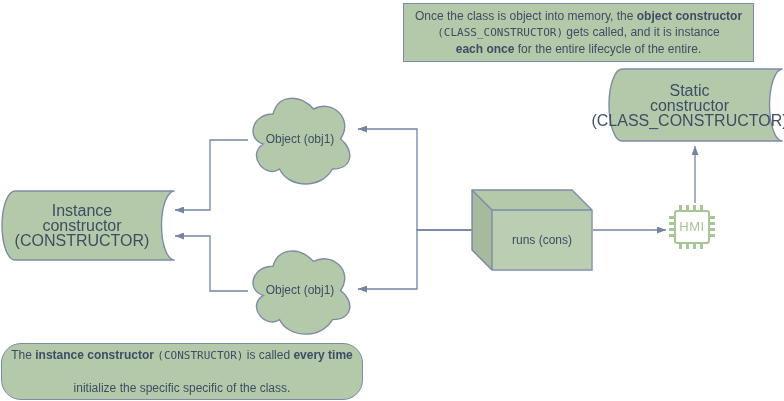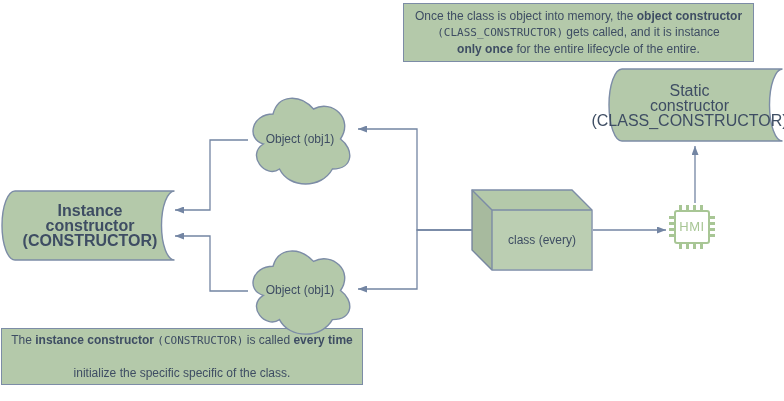--- a/index.html
+++ b/index.html
@@ -61,58 +61,58 @@
     </defs>
     <path class="line" d="M 248 140 L 210 140 L 210 210 L 175 210" marker-end="url(#arrow)"></path>
     <path class="line" d="M 248 291 L 210 291 L 210 236 L 175 236" marker-end="url(#arrow)"></path>
     <path class="line" d="M 472 230 L 417 230 L 417 129 L 358 129" marker-end="url(#arrow)"></path>
     <path class="line" d="M 472 230 L 417 230 L 417 289 L 358 289" marker-end="url(#arrow)"></path>
     <path class="line" d="M 593 230 L 666 230" marker-end="url(#arrow)"></path>
     <path class="line" d="M 695 203 L 695 146" marker-end="url(#arrow)"></path>
   </svg>
 
   <div class="note" style="left:403px;top:3px;width:349px;height:57px;">
-    <div><span>Once the class is object into memory, the </span><span class="bold">object constructor</span><br><span class="mono">(CLASS_CONSTRUCTOR)</span><span> gets called, and it is instance</span><br><span class="bold">only once</span><span> for the entire lifecycle of the entire.</span></div>
+    <div><span>Once the class is object into memory, the </span><span class="bold">object constructor</span><br><span class="mono">(CLASS_CONSTRUCTOR)</span><span> gets called, and it is instance</span><br><span class="bold">each once</span><span> for the entire lifecycle of the entire.</span></div>
   </div>
 
-  <div class="note" style="left:1px;top:328px;width:360px;height:55px;">
+  <div class="note" style="left:1px;top:343px;width:360px;height:55px;border-radius:20px;">
     <div><span>The </span><span class="bold">instance constructor</span><span> </span><span class="mono">(CONSTRUCTOR)</span><span> is called </span><span class="bold">every time</span><br><br><span>initialize the specific specific of the class.</span></div>
   </div>
 
   <svg class="abs" style="left:609px;top:68px;" width="175" height="74" viewBox="0 0 175 74">
     <path class="shape-fill" d="M 13 1 H 173.5 A 13 36 0 0 0 173.5 73 H 13 A 13 36 0 0 1 13 1 Z"></path>
   </svg>
   <div class="shape-label" style="left:609px;top:68px;width:175px;height:74px;padding-right:14px;box-sizing:border-box;">Static
 constructor
 (CLASS_CONSTRUCTOR)</div>
 
   <svg class="abs" style="left:2px;top:190px;" width="174" height="71" viewBox="0 0 174 71">
     <path class="shape-fill" d="M 13 1 H 172.5 A 13 34.5 0 0 0 172.5 70 H 13 A 13 34.5 0 0 1 13 1 Z"></path>
   </svg>
-  <div class="shape-label" style="left:10px;top:190px;width:174px;height:71px;padding-right:14px;box-sizing:border-box;font-weight:bold;">Instance
+  <div class="shape-label" style="left:2px;top:190px;width:174px;height:71px;padding-right:14px;box-sizing:border-box;">Instance
 constructor
 (CONSTRUCTOR)</div>
 
   <svg class="abs" style="left:246px;top:89px;" width="108" height="100" viewBox="0 0 108 98" preserveAspectRatio="none">
     <path class="shape-fill" d="M 27 24.5 C 5.4 24.5 0 49 17.3 53.9 C 0 64.7 19.4 88.2 33.5 78.4 C 43.2 98 75.6 98 86.4 78.4 C 108 78.4 108 58.8 94.5 49 C 108 29.4 86.4 9.8 67.5 19.6 C 54 4.9 32.4 4.9 27 24.5 Z"></path>
   </svg>
   <div class="shape-label" style="left:246px;top:89px;width:108px;height:100px;font-size:12px;">Object (obj1)</div>
 
   <svg class="abs" style="left:246px;top:242px;" width="108" height="97" viewBox="0 0 108 98" preserveAspectRatio="none">
     <path class="shape-fill" d="M 27 24.5 C 5.4 24.5 0 49 17.3 53.9 C 0 64.7 19.4 88.2 33.5 78.4 C 43.2 98 75.6 98 86.4 78.4 C 108 78.4 108 58.8 94.5 49 C 108 29.4 86.4 9.8 67.5 19.6 C 54 4.9 32.4 4.9 27 24.5 Z"></path>
   </svg>
   <div class="shape-label" style="left:246px;top:242px;width:108px;height:97px;font-size:12px;">Object (obj1)</div>
 
   <svg class="abs" style="left:471px;top:189px;" width="122" height="82" viewBox="0 0 122 82">
     <path class="shape-fill" d="M 1 1 H 101 L 121 21 V 81 H 21 L 1 61 Z"></path>
     <path class="face-shade" d="M 1 1 L 21 21 V 81 L 1 61 Z"></path>
     <path class="face-light" d="M 21 21 H 121 V 81 H 21 Z"></path>
     <path class="inner-edge" d="M 1 1 L 21 21 H 121 M 21 21 V 81"></path>
   </svg>
-  <div class="shape-label" style="left:492px;top:210px;width:100px;height:60px;font-size:12px;">class (every)</div>
+  <div class="shape-label" style="left:492px;top:210px;width:100px;height:60px;font-size:12px;">runs (cons)</div>
 
   <svg class="abs" style="left:666px;top:201px;" width="52" height="52" viewBox="0 0 52 52">
     <rect class="chip-pin" x="13" y="4" width="3" height="7"></rect>
     <rect class="chip-pin" x="20" y="4" width="3" height="7"></rect>
     <rect class="chip-pin" x="27" y="4" width="3" height="7"></rect>
     <rect class="chip-pin" x="34" y="4" width="3" height="7"></rect>
     <rect class="chip-pin" x="13" y="41" width="3" height="7"></rect>
     <rect class="chip-pin" x="20" y="41" width="3" height="7"></rect>
     <rect class="chip-pin" x="27" y="41" width="3" height="7"></rect>
     <rect class="chip-pin" x="34" y="41" width="3" height="7"></rect>

